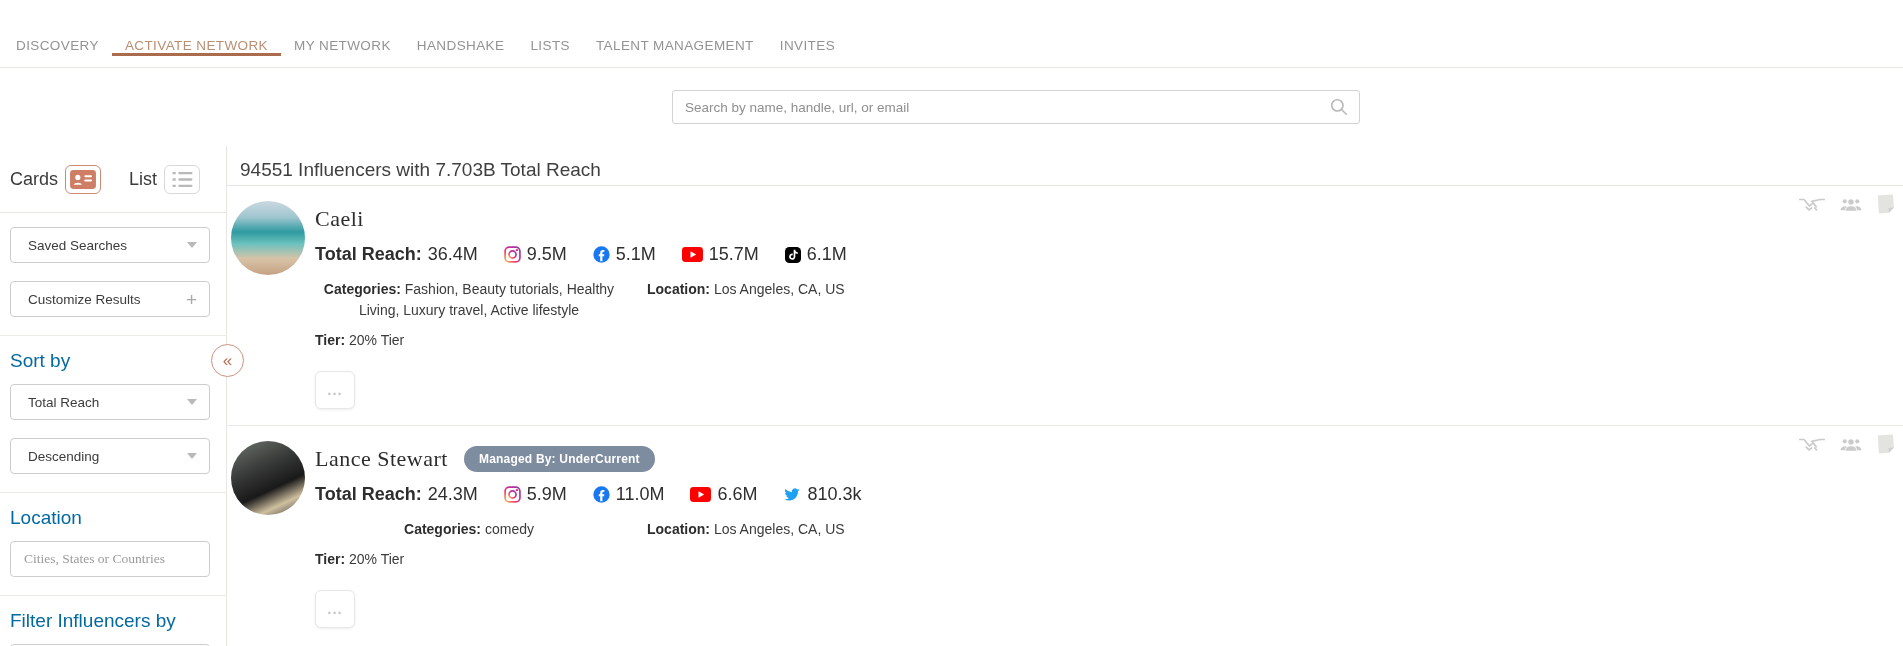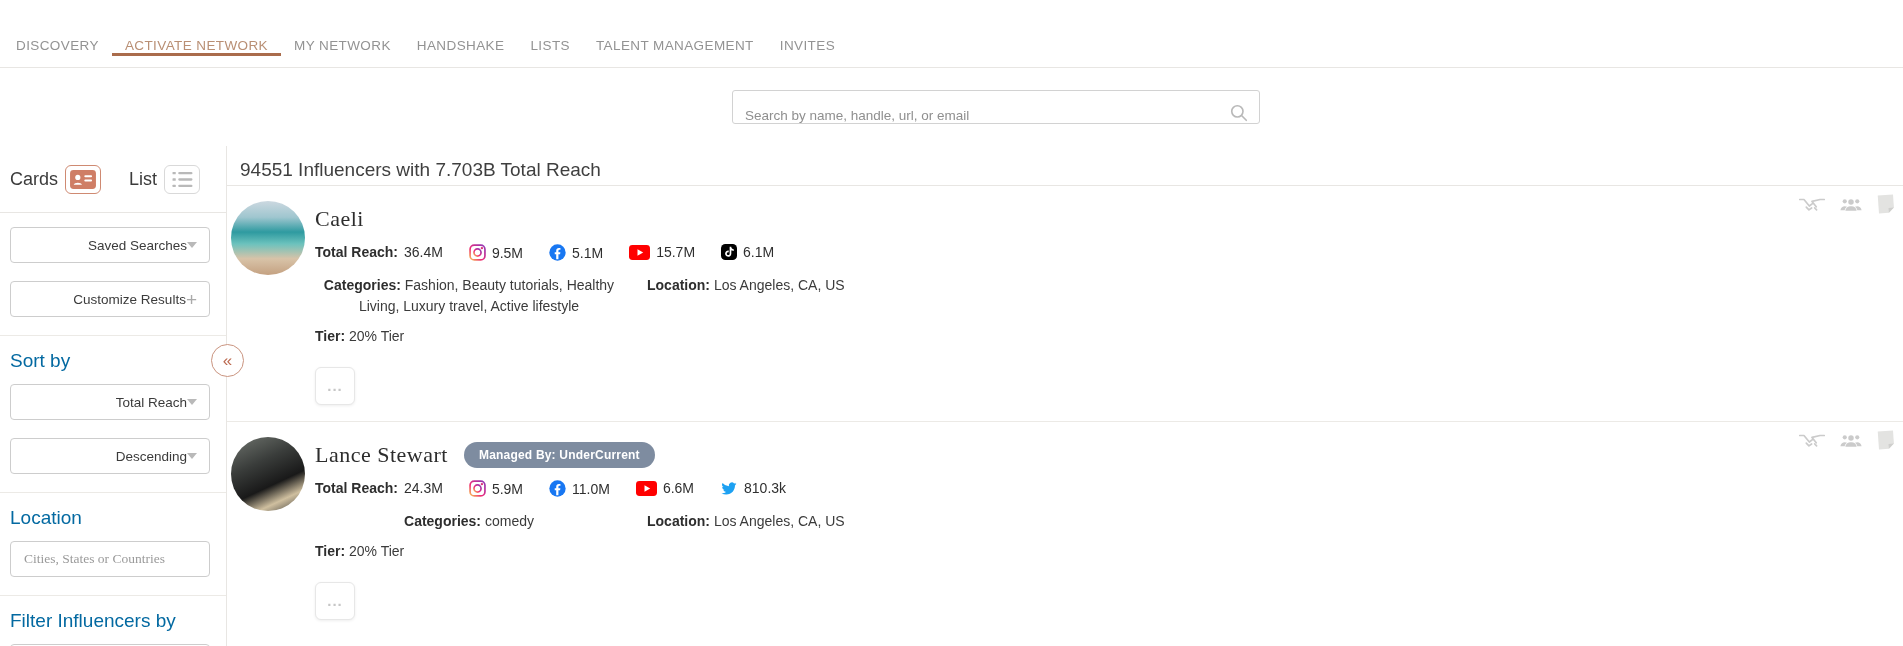--- a/index.html
+++ b/index.html
@@ -7,43 +7,43 @@
               font-family:"Liberation Sans", sans-serif; color:#3b3b3b; }
 
   
   .topnav { height:68px; border-bottom:1px solid #e8e6e3; display:flex; align-items:center; padding-left:3px; }
   .tab { display:flex; align-items:center; padding:26px 13px 0 13px; font-size:13.5px;
          letter-spacing:.4px; color:#939393; cursor:pointer; border-bottom:3px solid transparent; white-space:nowrap; }
   .tab.active { color:#b98f74; border-bottom-color:#aa6c4c; }
 
   
   .search-row { position:relative; height:78px; }
-  .search-box { position:absolute; left:732px; top:22px; width:528px; height:34px;
-                border:1px solid #d2d2d2; border-radius:3px; display:flex; align-items:flex-end; }
+  .search-box { position:absolute; left:672px; top:22px; width:688px; height:34px;
+                border:1px solid #d2d2d2; border-radius:3px; display:flex; align-items:center; }
   .search-box input { flex:1; border:0; outline:none; padding:0 10px 0 12px; font-size:13.5px;
                       font-family:inherit; color:#555; background:transparent; }
   .search-box input::placeholder { color:#8f8f8f; }
   .search-box .mag { margin-right:10px; display:flex; }
 
   
   .content { display:flex; height:500px; }
 
   
   .sidebar { width:227px; border-right:1px solid #e8e6e3; flex:0 0 227px; position:relative; }
   .toggle-row { height:67px; display:flex; align-items:center; padding:0 16px 0 10px; border-bottom:1px solid #e8e6e3; }
   .toggle-row .tlabel { font-size:18px; color:#3b3b3b; }
   .icon-btn { display:flex; align-items:center; justify-content:center; width:36px; height:29px;
               border-radius:6px; border:1px solid #d9d9d9; background:#fff; cursor:pointer; margin-left:7px; }
   .icon-btn.cards-active { border-color:#cf8a72; }
   .toggle-row .spacer { width:28px; }
   .side-sec { padding:14px 16px 18px 10px; border-bottom:1px solid #eceae6; }
   .side-sec.last { border-bottom:0; }
   .sel, .side-input { width:100%; height:36px; border:1px solid #cdcdcd; border-radius:4px; background:#fff;
          display:flex; align-items:center; padding:0 12px 0 17px; font-size:13.5px; color:#3b3b3b; cursor:pointer; }
-  .sel .grow { flex:1;text-align:right; }
+  .sel .grow { flex:1; }
   .caret { width:0; height:0; border-left:5px solid transparent; border-right:5px solid transparent; border-top:6px solid #b9b9b9; }
   .plus { color:#aaaaaa; font-size:19px; font-weight:400; line-height:1; }
   .side-label { font-size:19px; color:#0369a1; margin-bottom:12px; }
   .side-input { padding:0; cursor:text; position:relative; }
   .side-input input { width:100%; height:100%; border:0; outline:none; padding:0 30px 0 13px;
                       font-size:13.5px; font-family:Liberation Serif, serif; color:#555; background:transparent; border-radius:4px; }
   .side-input input::placeholder { color:#9a9a9a; }
   .side-input .mag { position:absolute; right:9px; top:8px; }
   .gap18 { height:18px; }
   .collapse { position:absolute; left:211px; top:344px; width:33px; height:33px; border-radius:50%;
@@ -57,21 +57,21 @@
   .card { position:relative; border-bottom:1px solid #eceae6; padding:6px 0 16px 0; }
   .card:last-child { border-bottom:0; }
   .avatar { position:absolute; left:4px; top:15px; width:74px; height:74px; border-radius:50%; }
   .avatar.avatar-0 { background:linear-gradient(180deg,#ccd8e0 0%,#9fc6cf 22%,#2e9aa0 42%,#6cc2bd 58%,#d8c3a8 78%,#c4a181 100%); }
   .avatar.avatar-1 { background:linear-gradient(155deg,#70756f 0%,#3a3d3b 35%,#191919 62%,#cfbf9f 80%,#343434 100%); }
   .card-body { margin-left:88px; padding-top:2px; }
   .name-row { display:flex; align-items:flex-end; margin-top:6px; height:32px; }
   .name { font-family:"Liberation Serif", serif; font-size:22px; color:#2d2d2d; letter-spacing:.5px; cursor:pointer; }
   .badge { margin-left:16px; background:#7e8ca0; color:#fff; font-size:12px; font-weight:bold;
            padding:6px 15px; border-radius:15px; letter-spacing:.2px; }
-  .stats-row { display:flex; align-items:flex-start; column-gap:26px; margin-top:12px; font-size:14px; }
+  .stats-row { display:flex; align-items:flex-start; column-gap:26px; margin-top:12px; font-size:18px; }
   .stat { display:flex; align-items:center; gap:6px; }
   .lbl { font-weight:bold; color:#2e2e2e; }
   .val { color:#2f2f2f; }
   .picon { display:flex; align-items:center; }
   .detail-row { display:flex; margin-top:14px; font-size:14px; line-height:21px; }
   .col-left { width:332px; flex:0 0 332px; padding-right:24px;text-align:center; }
   .col-right { flex:1; }
   .tier-row { margin-top:11px; font-size:14px; }
   .more-btn { display:block; margin-top:23px; width:40px; height:38px; background:#fff;
               border:1px solid #e7e7e7; border-radius:6px; box-shadow:0 1px 3px rgba(0,0,0,.07);

